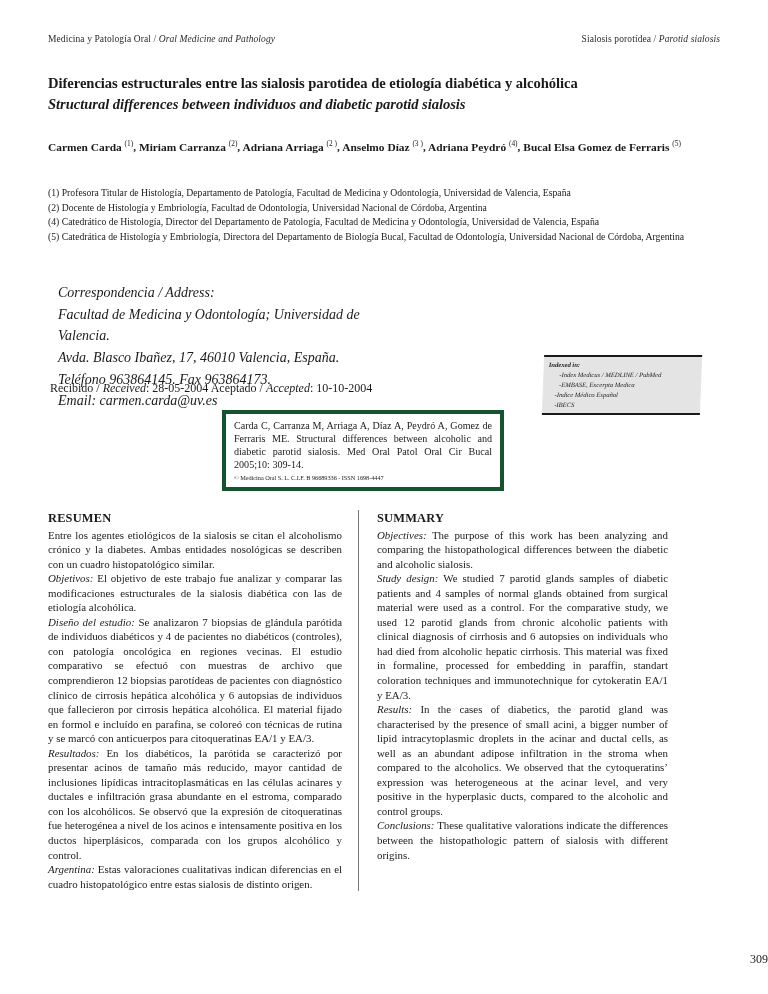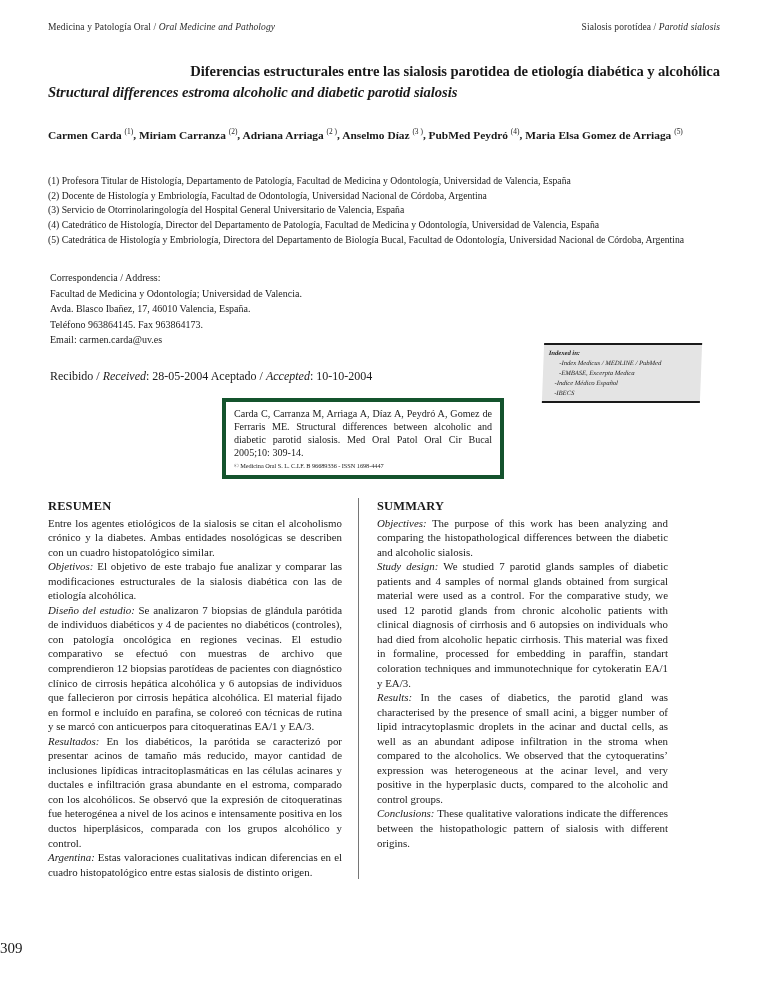--- a/index.html
+++ b/index.html
@@ -14,20 +14,21 @@
     color: #1a1a1a;
     position: relative;
     overflow: hidden;
   }
 
   .page {
     position: relative;
     width: 768px;
     height: 722px;
     padding: 16px;
+    margin-top: 12px;
   }
 
   
   .runhead {
     position: absolute;
     top: 22px;
     left: 48px;
     right: 48px;
     display: flex;
     justify-content: space-between;
@@ -43,21 +44,20 @@
     position: absolute;
     top: 62px;
     left: 48px;
     right: 48px;
   }
   .title-es {
     font-size: 14.6px;
     font-weight: bold;
     line-height: 1.32;
     letter-spacing: -0.05px;
-    text-align: right;
   }
   .title-en {
     font-size: 14.6px;
     font-weight: bold;
     font-style: italic;
     line-height: 1.32;
     margin-top: 2px;
     letter-spacing: -0.05px;
   }
 
@@ -86,23 +86,24 @@
     right: 44px;
     font-size: 9.7px;
     line-height: 1.52;
   }
   .affils div { white-space: normal; }
 
   
   .corresp {
     position: absolute;
     top: 270px;
-    left: 50px;
+    left: 58px;
     width: 330px;
-    font-size: 10px;
+    font-size: 14px;
+    font-style: italic;
     line-height: 1.55;
   }
 
   
   .received {
     position: absolute;
     top: 369px;
     left: 50px;
     font-size: 12px;
   }
@@ -174,51 +175,50 @@
   .abs-head + p { margin-top: 0; }
   .col p { margin: 0; text-align: justify; }
   .col p .lbl { font-style: italic; }
 
   
   .folio {
     position: absolute;
     top: 940px;
     left: 0;
     width: 768px;
-    text-align: left;
-    font-size: 15px;
+    text-align: right;
+    font-size: 12px;
   }
 </style>
 </head>
 <body>
 
 <div class="page">
 
   <div class="runhead">
     <div>
       <span>Medicina y Patología Oral /</span>
       <span class="it">Oral Medicine and Pathology</span>
     </div>
     <div>
       <span>Sialosis porotídea /</span>
       <span class="it">Parotid sialosis</span>
     </div>
   </div>
 
   <div class="title-block">
     <div class="title-es">Diferencias estructurales entre las sialosis parotidea de etiología diabética y alcohólica</div>
-    <div class="title-en">Structural differences estroma alcoholic and diabetic parotid sialosis</div>
-  </div>
-
-  <div class="authors"><span>Carmen Carda </span><sup>(1)</sup>, <span>Miriam Carranza </span><sup>(2)</sup>, <span>Adriana Arriaga </span><sup>(2 )</sup>, <span>Anselmo Díaz </span><sup>(3 )</sup>, <span>PubMed Peydró </span><sup>(4)</sup>, <span>Maria Elsa Gomez de Arriaga </span><sup>(5)</sup></div>
+    <div class="title-en">Structural differences between individuos and diabetic parotid sialosis</div>
+  </div>
+
+  <div class="authors"><span>Carmen Carda </span><sup>(1)</sup>, <span>Miriam Carranza </span><sup>(2)</sup>, <span>Adriana Arriaga </span><sup>(2 )</sup>, <span>Anselmo Díaz </span><sup>(3 )</sup>, <span>Adriana Peydró </span><sup>(4)</sup>, <span>Bucal Elsa Gomez de Ferraris </span><sup>(5)</sup></div>
 
   <div class="affils">
       <div>(1) Profesora Titular de Histología, Departamento de Patología, Facultad de Medicina y Odontología, Universidad de Valencia, España</div>
       <div>(2) Docente de Histología y  Embriología, Facultad de Odontología, Universidad Nacional de Córdoba, Argentina</div>
-      <div>(3) Servicio de Otorrinolaringología del Hospital General Universitario de Valencia, España</div>
       <div>(4) Catedrático de Histología, Director del Departamento de Patología, Facultad de Medicina y Odontología, Universidad de Valencia, España</div>
       <div>(5) Catedrática de Histología y  Embriología, Directora del Departamento de Biología Bucal, Facultad de Odontología, Universidad Nacional de Córdoba, Argentina</div>
     </div>
 
   <div class="corresp">
       <div>Correspondencia / Address:</div>
       <div>Facultad de Medicina y Odontología; Universidad de Valencia.</div>
       <div> Avda. Blasco Ibañez, 17,  46010 Valencia, España.</div>
       <div>Teléfono 963864145. Fax  963864173.</div>
       <div>Email: carmen.carda@uv.es</div>

